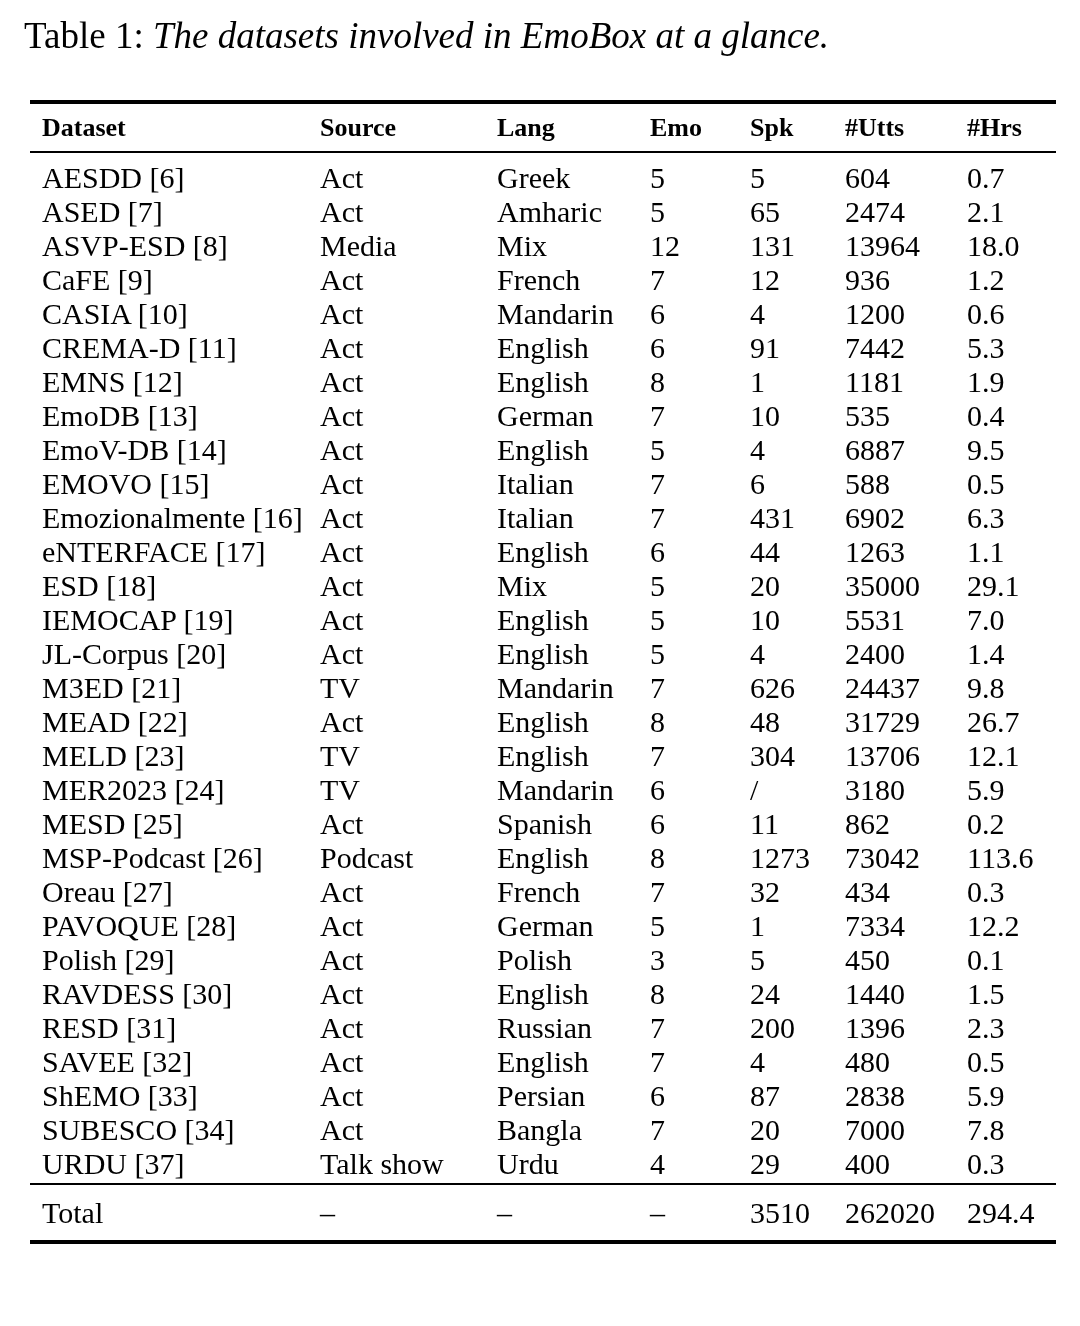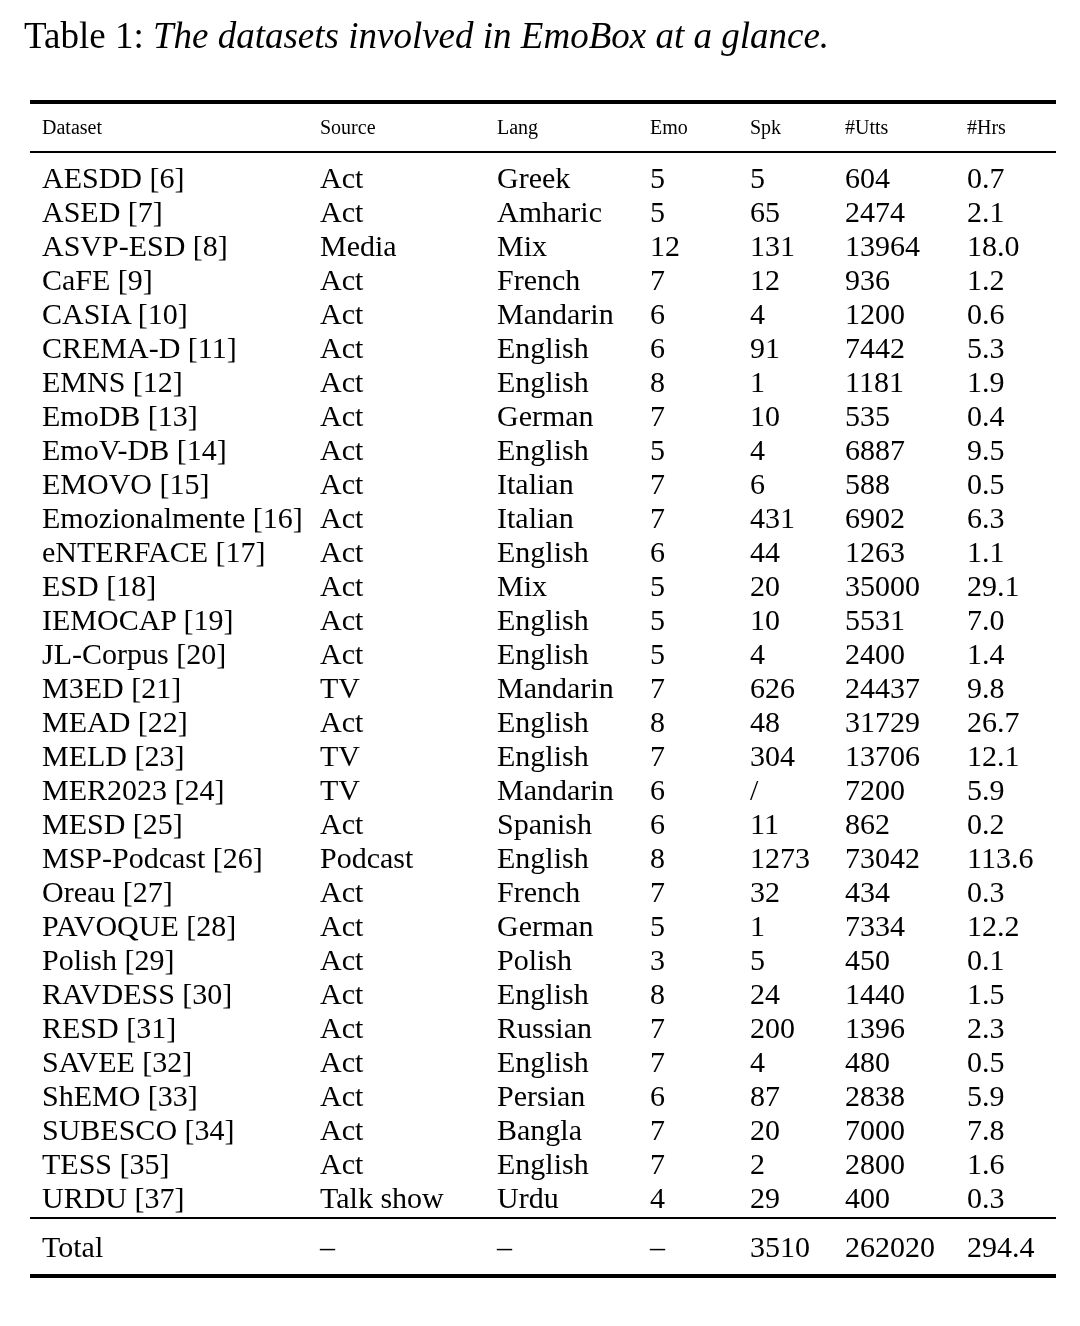--- a/index.html
+++ b/index.html
@@ -36,22 +36,22 @@
   }
   table.datasets th,
   table.datasets td {
     padding: 0;
     text-align: left;
     vertical-align: middle;
     white-space: nowrap;
     overflow: visible;
   }
   thead th {
-    font-size: 20px;
-    font-weight: normal;
+    font-size: 26px;
+    font-weight: bold;
     height: 47px;
     border-bottom: 2.5px solid #000;
   }
   tbody td {
     font-size: 30px;
     height: 34px;
     line-height: 34px;
   }
   tbody tr:first-child td {
     padding-top: 8px;
@@ -261,21 +261,21 @@
         <td>304</td>
         <td>13706</td>
         <td>12.1</td>
       </tr>
       <tr>
         <td>MER2023 [24]</td>
         <td>TV</td>
         <td>Mandarin</td>
         <td>6</td>
         <td>/</td>
-        <td>7200</td>
+        <td>3180</td>
         <td>5.9</td>
       </tr>
       <tr>
         <td>MESD [25]</td>
         <td>Act</td>
         <td>Spanish</td>
         <td>6</td>
         <td>11</td>
         <td>862</td>
         <td>0.2</td>
@@ -353,29 +353,20 @@
         <td>5.9</td>
       </tr>
       <tr>
         <td>SUBESCO [34]</td>
         <td>Act</td>
         <td>Bangla</td>
         <td>7</td>
         <td>20</td>
         <td>7000</td>
         <td>7.8</td>
-      </tr>
-      <tr>
-        <td>TESS [35]</td>
-        <td>Act</td>
-        <td>English</td>
-        <td>7</td>
-        <td>2</td>
-        <td>2800</td>
-        <td>1.6</td>
       </tr>
       <tr>
         <td>URDU [37]</td>
         <td>Talk show</td>
         <td>Urdu</td>
         <td>4</td>
         <td>29</td>
         <td>400</td>
         <td>0.3</td>
       </tr>

